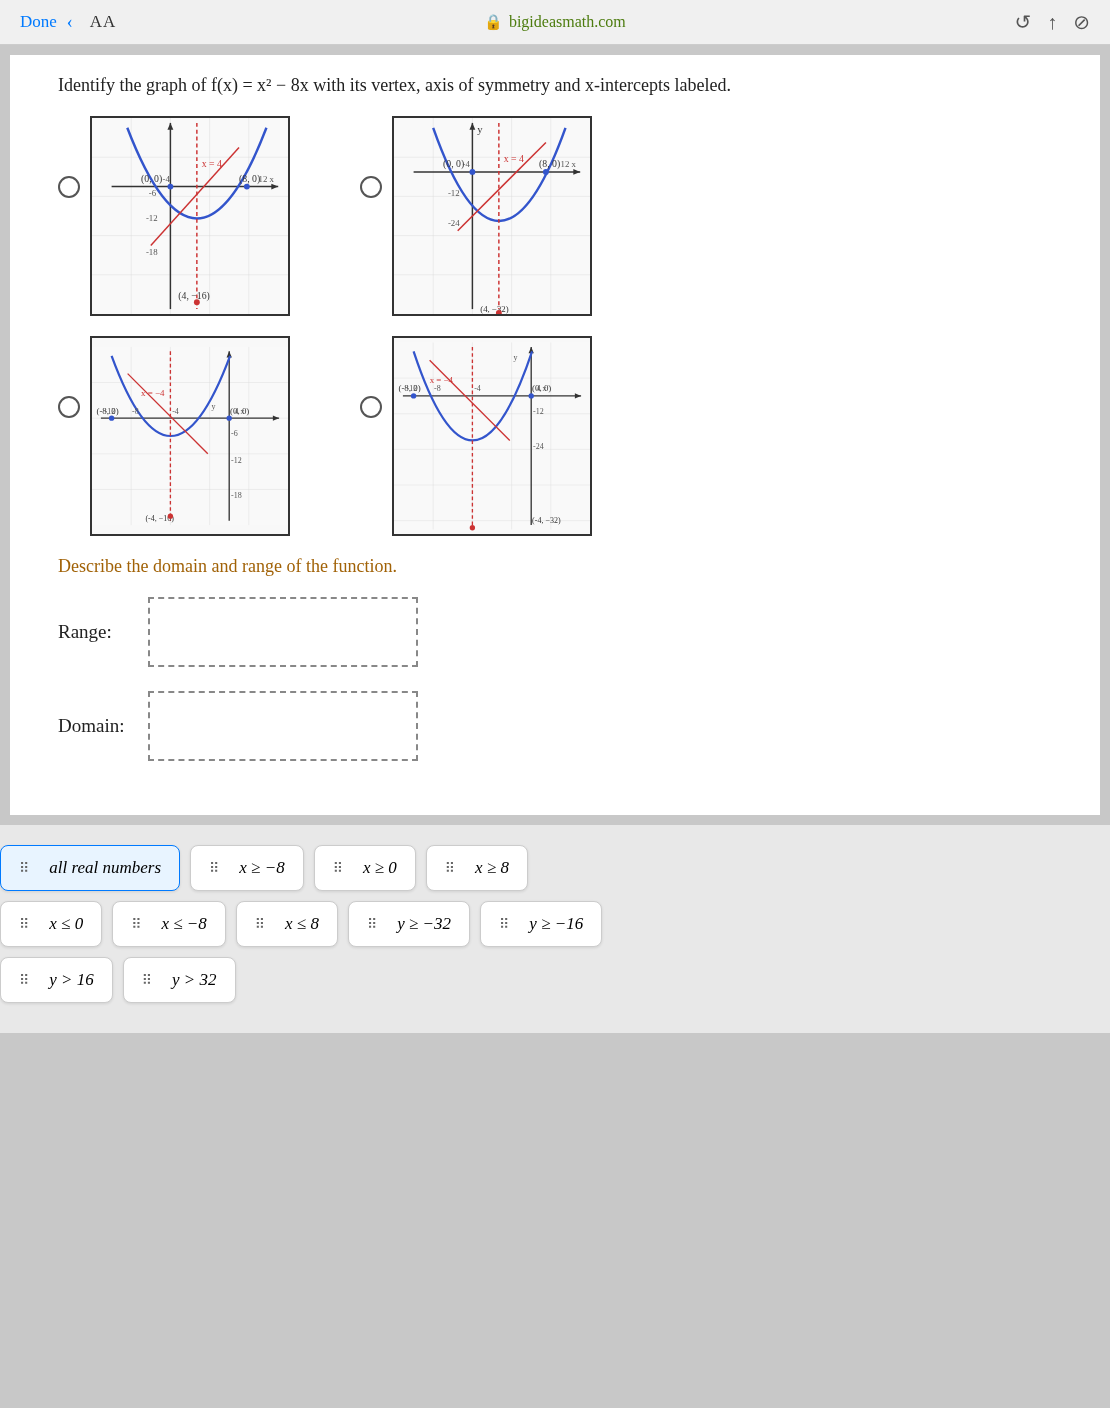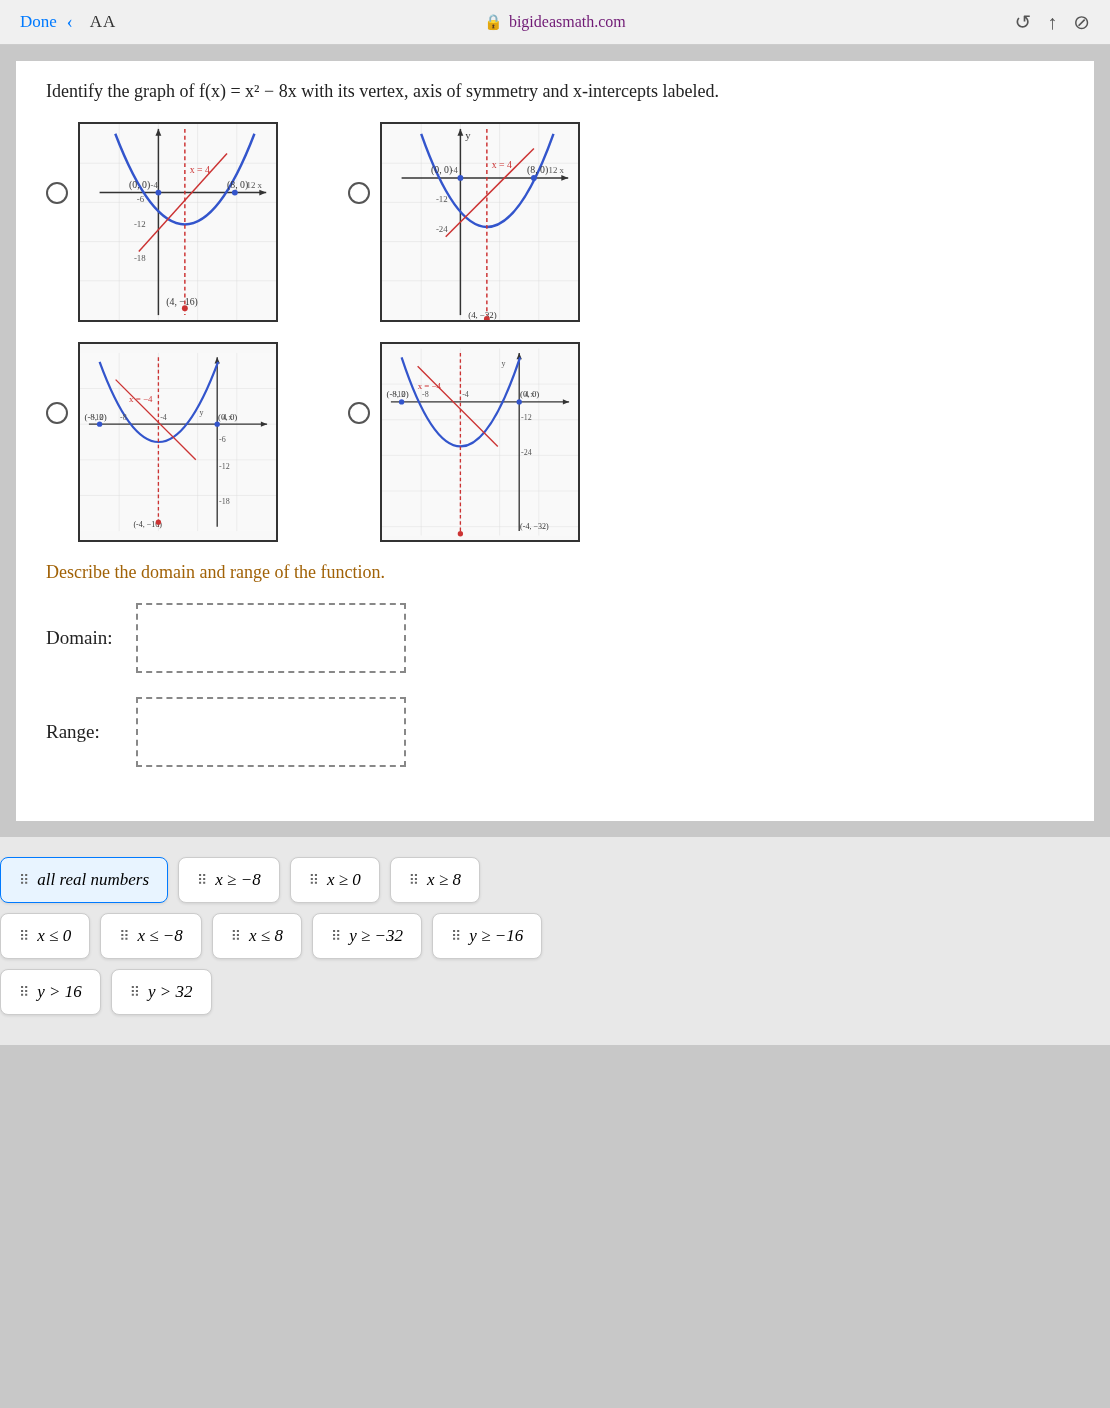--- a/index.html
+++ b/index.html
@@ -22,28 +22,28 @@
       border-bottom: 1px solid #ccc;
       position: relative;
     }
     .top-bar-left { display: flex; align-items: center; gap: 10px; }
     .top-bar-center { position: absolute; left: 50%; transform: translateX(-50%); display: flex; align-items: center; gap: 6px; }
     .top-bar-right { display: flex; align-items: center; gap: 16px; }
     .done-link { color: #007aff; font-size: 17px; text-decoration: none; }
     .chevron { color: #007aff; font-size: 18px; }
     .aa-text { font-size: 17px; color: #333; font-weight: 500; letter-spacing: 1px; margin-left: 7px; }
     .lock-icon { font-size: 15px; color: #555; }
-    .site-url { font-size: 16px; color: #701a75; }
+    .site-url { font-size: 16px; color: #4d7c0f; }
     .top-right-icon { font-size: 20px; color: #555; }
 
     
     .main-content {
       background: #ffffff;
-      margin: 16px;
-      padding: 18px 30px 30px 30px;
+      margin: 10px;
+      padding: 18px 30px 30px 48px;
     }
 
     .problem-text {
       font-size: 18px;
       color: #222;
       margin-bottom: 18px;
       line-height: 1.4;
     }
 
     
@@ -145,20 +145,21 @@
     }
 
     .chip-dots {
       font-size: 14px;
       color: #666;
     }
 
     .chip-math {
       font-family: 'Georgia', serif;
       font-style: italic;
+      margin-left: 12px;
     }
 
     
     .chip-highlighted {
       background: #e8f4ff;
       border-color: #007aff;
     }
   </style>
 </head>
 <body>
@@ -366,27 +367,27 @@
           <circle cx="88" cy="208" r="3" fill="#cc3333"></circle>
         </svg>
       </div>
     </div>
   </div>
 
   <div class="section-label">Describe the domain and range of the function.</div>
 
   <div class="domain-range-section">
     <div class="dr-row">
+      <div class="dr-label">Range:</div>
+      <div class="dr-box"></div>
+    </div>
+    <div class="dr-row">
       <div class="dr-label">Domain:</div>
       <div class="dr-box"></div>
     </div>
-    <div class="dr-row">
-      <div class="dr-label">Range:</div>
-      <div class="dr-box"></div>
-    </div>
   </div>
 
 </div>
 
 <div class="chips-section">
   <div class="chips-row">
 
     <div class="chip chip-highlighted">
       <span class="chip-dots">⠿</span>
       <span class="chip-math">all real numbers</span>

